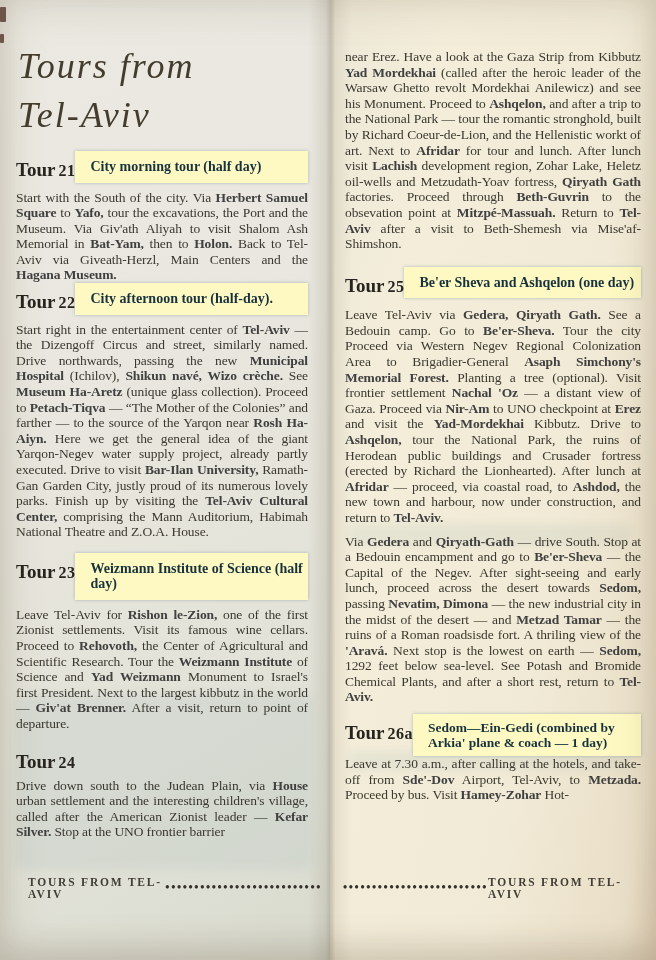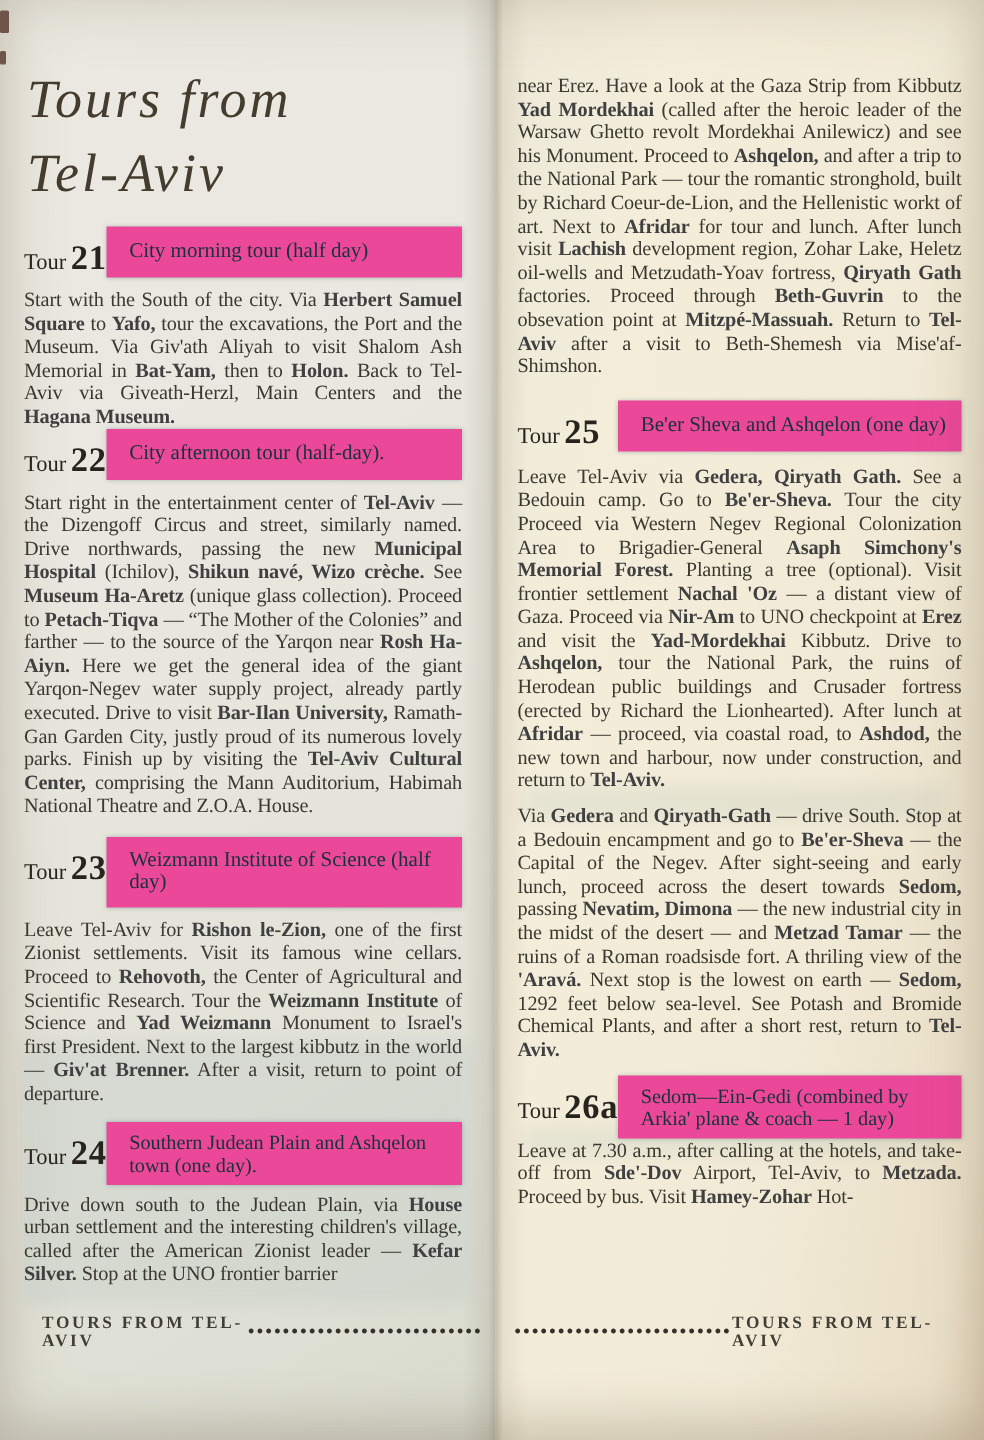--- a/index.html
+++ b/index.html
@@ -35,25 +35,25 @@
 
   .script-title{
     margin:42px 0 0 2px;font-family:"Liberation Serif",serif;
     font-style:italic;font-weight:400;font-size:36px;line-height:49px;
     letter-spacing:2px;color:#443c2e;
   }
   .script-title .line{display:block;}
 
   .tour-row{display:flex;align-items:stretch;position:relative;}
   .tour-label{flex:0 0 46px;white-space:nowrap;padding-top:8px;z-index:2;color:#26241d;}
-  .t-word{font-weight:400;font-size:15px;}
-  .t-num{font-weight:700;font-size:23px;margin-left:3px;letter-spacing:0.5px;}
+  .t-word{font-weight:700;font-size:19px;}
+  .t-num{font-weight:700;font-size:16px;margin-left:3px;letter-spacing:0.5px;}
   .hl-block{
-    flex:1 1 auto;background:#ec4899;color:#17323c;
-    font-weight:400;font-size:14px;line-height:15.5px;
+    flex:1 1 auto;background:#fef9c3;color:#17323c;
+    font-weight:700;font-size:14px;line-height:15.5px;
     padding:8px 4px 8px 15px;display:flex;align-items:center;
     box-shadow:0 0 3px rgba(45,95,105,0.35);
   }
   .hl-block.two-line{font-size:13.5px;line-height:15px;padding-top:6px;padding-bottom:6px;}
 
   .body-par{
     margin:0;text-align:justify;
     font-size:13.5px;line-height:15.6px;letter-spacing:-0.1px;
     color:#3a382f;
   }
@@ -63,21 +63,21 @@
   .m-row21{margin-top:11px;}
   .m-p1{margin-top:7px;}
   .m-row22{margin-top:0;text-align:center;}
   .m-p2{margin-top:7px;}
   .m-row23{margin-top:13px;}
   .m-p3{margin-top:7px;}
   .m-row24{margin-top:11px;}
   .m-p4{margin-top:5px;}
   
   .m-p0{margin-top:49px;}
-  .m-row25{margin-top:15px;gap:12px;}
+  .m-row25{margin-top:15px;}
   .m-p5{margin-top:9px;}
   .m-row26{margin-top:13px;}
   .m-p6{margin-top:8px;}
   .m-row26a{margin-top:9px;}
   .m-p7{margin-top:0;}
 
   .footer{
     position:absolute;top:876px;display:flex;align-items:center;
     font-weight:700;font-size:11.5px;letter-spacing:1.8px;color:#403e35;
   }
@@ -127,21 +127,20 @@
         <span class="t-word">Tour</span><span class="t-num">23</span>
       </div>
       <div class="hl-block">Weizmann Institute of Science (half day)</div>
     </div>
     <p class="body-par m-p3"><span>Leave Tel-Aviv for </span><span class="b">Rishon le-Zion,</span><span> one of the first Zionist settlements. Visit its famous wine cellars. Proceed to </span><span class="b">Rehovoth,</span><span> the Center of Agricultural and Scientific Research. Tour the </span><span class="b">Weizmann Institute</span><span> of Science and </span><span class="b">Yad Weizmann</span><span> Monument to Israel's first President. Next to the largest kibbutz in the world — </span><span class="b">Giv'at Brenner.</span><span> After a visit, return to point of departure.</span></p>
 
     <div class="tour-row m-row24">
       <div class="tour-label">
         <span class="t-word">Tour</span><span class="t-num">24</span>
       </div>
-      <div class="hl-block two-line">Southern Judean Plain and Ashqelon town (one day).</div>
     </div>
     <p class="body-par m-p4"><span>Drive down south to the Judean Plain, via </span><span class="b">House</span><span> urban settlement and the interesting children's village, called after the American Zionist leader — </span><span class="b">Kefar Silver.</span><span> Stop at the UNO frontier barrier</span></p>
   </div>
 
   <div class="col-right">
     <p class="body-par m-p0"><span>near Erez. Have a look at the Gaza Strip from Kibbutz </span><span class="b">Yad Mordekhai</span><span> (called after the heroic leader of the Warsaw Ghetto revolt Mordekhai Anilewicz) and see his Monument. Proceed to </span><span class="b">Ashqelon,</span><span> and after a trip to the National Park — tour the romantic stronghold, built by Richard Coeur-de-Lion, and the Hellenistic workt of art. Next to </span><span class="b">Afridar</span><span> for tour and lunch. After lunch visit </span><span class="b">Lachish</span><span> development region, Zohar Lake, Heletz oil-wells and Metzudath-Yoav fortress, </span><span class="b">Qiryath Gath</span><span> factories. Proceed through </span><span class="b">Beth-Guvrin</span><span> to the obsevation point at </span><span class="b">Mitzpé-Massuah.</span><span> Return to </span><span class="b">Tel-Aviv</span><span> after a visit to Beth-Shemesh via Mise'af-Shimshon.</span></p>
 
     <div class="tour-row m-row25">
       <div class="tour-label">
         <span class="t-word">Tour</span><span class="t-num">25</span>

